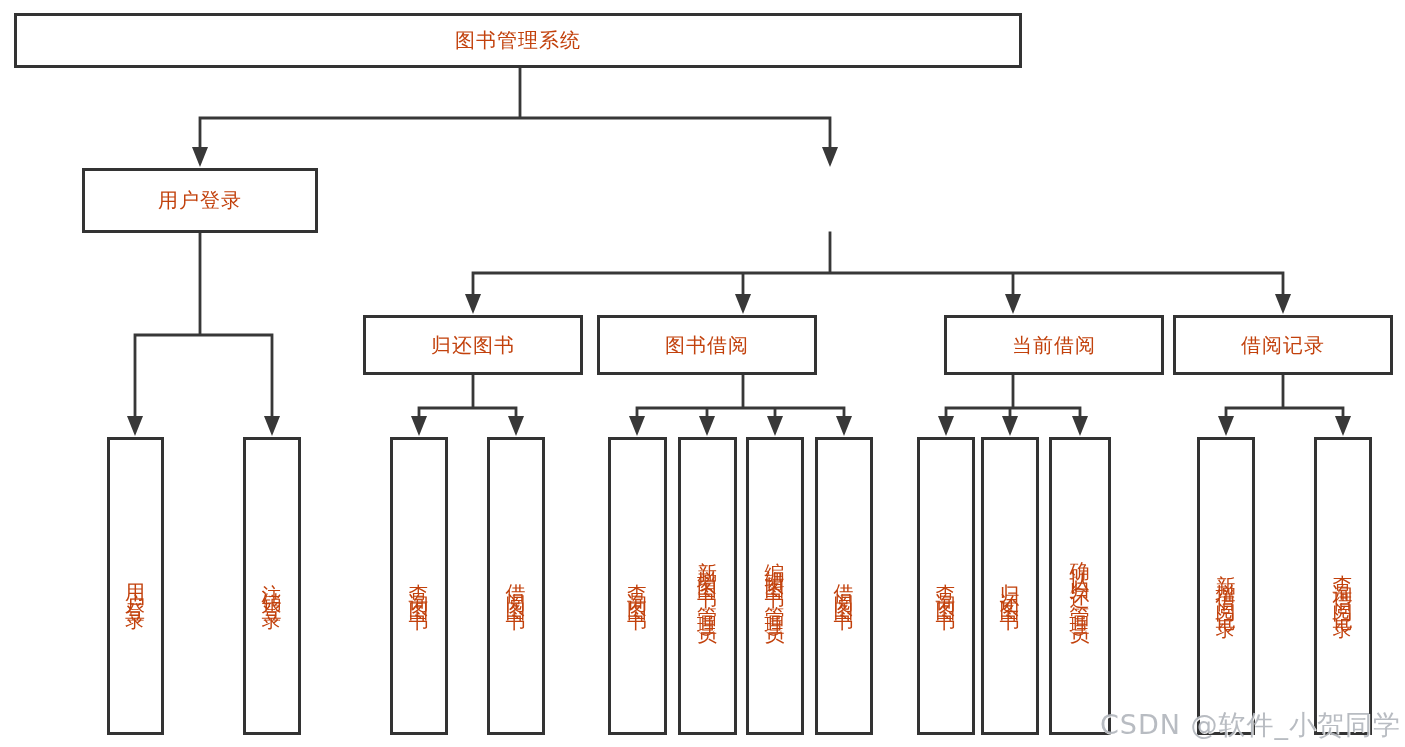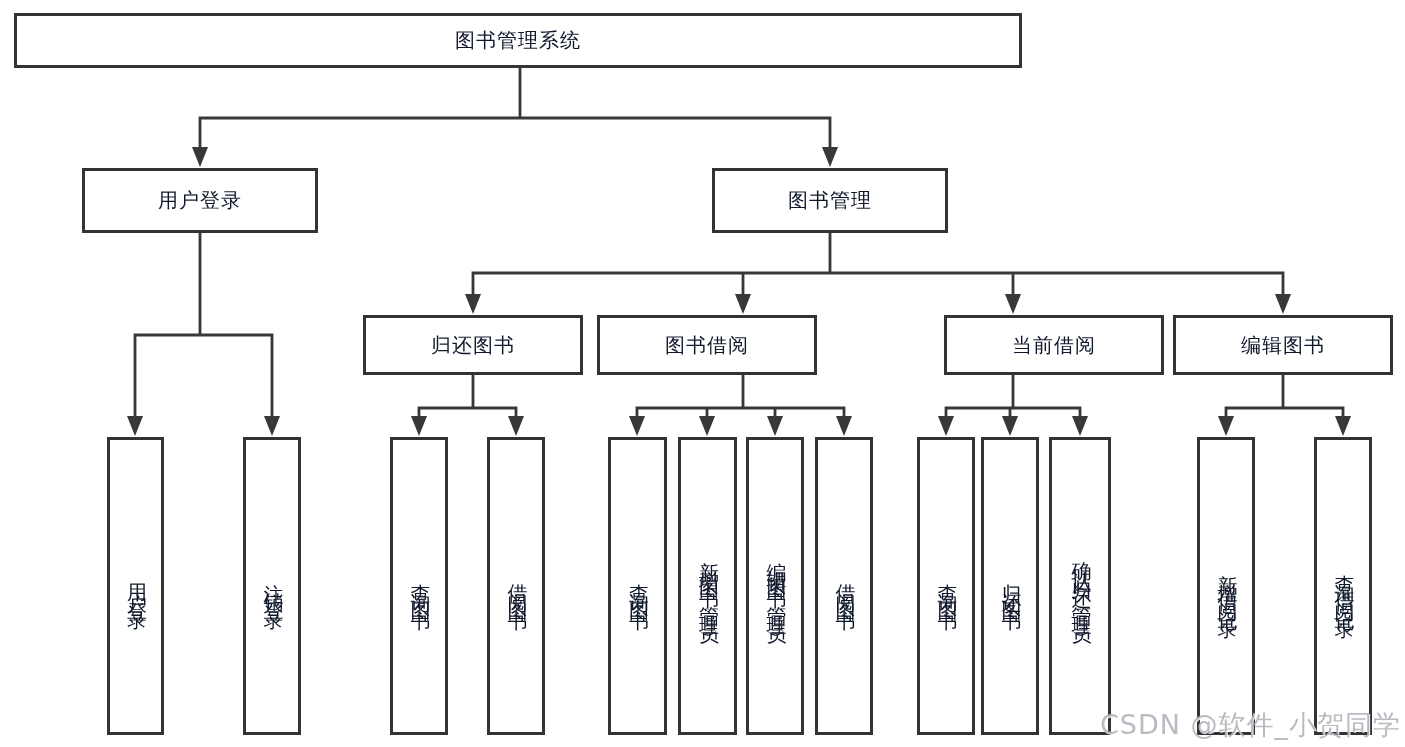--- a/index.html
+++ b/index.html
@@ -9,29 +9,28 @@
     background:#ffffff;
     font-family:"DejaVu Sans","Liberation Sans",sans-serif;
     overflow:hidden;
   }
   svg.wires{position:absolute;left:0;top:0;z-index:1;}
   .box{
     position:absolute;
     box-sizing:border-box;
     border:3px solid #333333;
     background:#ffffff;
-    color:#0f172a;
+    color:#c2410c;
     display:flex;
     align-items:center;
     justify-content:center;
     z-index:2;
     font-size:20px;
     letter-spacing:1px;
     text-align:left;
-    font-family:Liberation Mono, monospace;
   }
   .box.v span{
     writing-mode:vertical-lr;
     text-orientation:mixed;
     line-height:1;
     letter-spacing:9px;
     font-size:20px;
   }
   .watermark{
     position:absolute;
@@ -98,35 +97,32 @@
     </g>
   </svg>
 
   <div class="box" style="left:14px;top:13px;width:1008px;height:55px">
     <span>图书管理系统</span>
   </div>
 
   <div class="box" style="left:82px;top:168px;width:236px;height:65px">
     <span>用户登录</span>
   </div>
-  <div class="box" style="left:712px;top:168px;width:236px;height:65px">
-    <span>图书管理</span>
-  </div>
 
   <div class="box" style="left:363px;top:315px;width:220px;height:60px">
     <span>归还图书</span>
   </div>
   <div class="box" style="left:597px;top:315px;width:220px;height:60px">
     <span>图书借阅</span>
   </div>
   <div class="box" style="left:944px;top:315px;width:220px;height:60px">
     <span>当前借阅</span>
   </div>
   <div class="box" style="left:1173px;top:315px;width:220px;height:60px">
-    <span>编辑图书</span>
+    <span>借阅记录</span>
   </div>
 
   <div class="box v" style="left:107px;top:437px;width:57px;height:298px">
     <span>用户登录</span>
   </div>
   <div class="box v" style="left:243px;top:437px;width:58px;height:298px">
     <span>注销登录</span>
   </div>
 
   <div class="box v" style="left:390px;top:437px;width:58px;height:298px">

